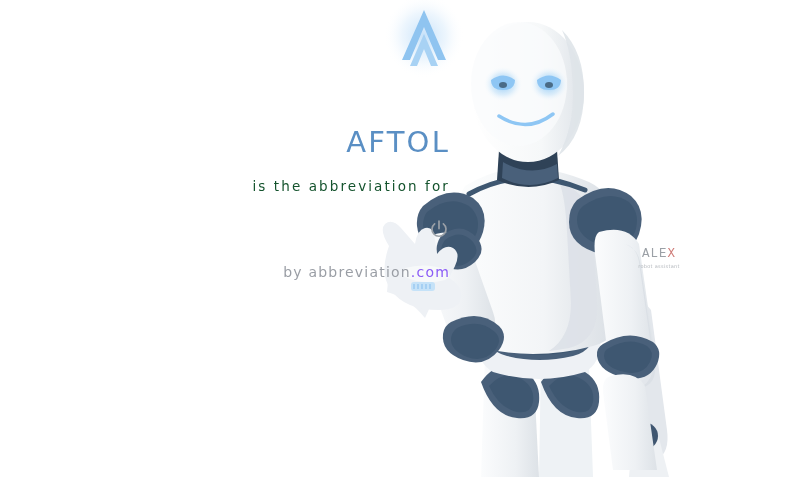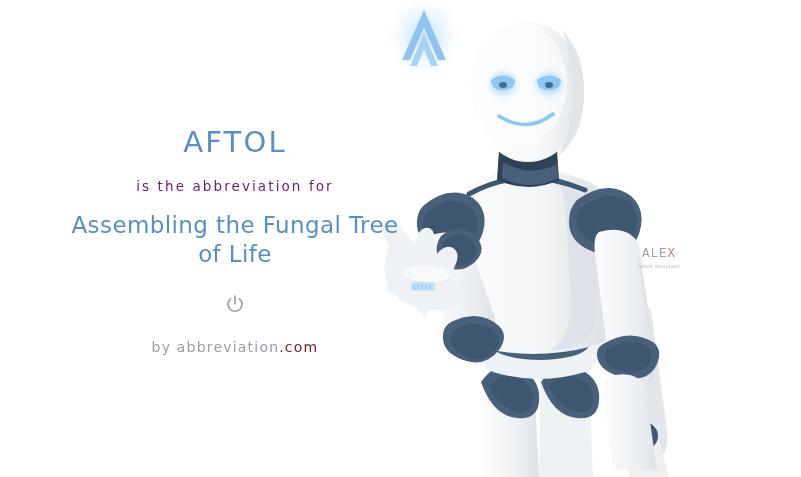--- a/index.html
+++ b/index.html
@@ -20,21 +20,21 @@
 
   
   .text-col {
     position: absolute;
     left: 0;
     top: 0;
     width: 450px;
     height: 477px;
     display: flex;
     flex-direction: column;
-    align-items: center;
+    align-items: flex-end;
     justify-content: flex-start;
     padding-top: 128px;
     box-sizing: border-box;
     z-index: 5;
     padding-left: 20px;
   }
 
   .acronym {
     font-family: "DejaVu Sans", sans-serif;
     font-size: 29px;
@@ -44,21 +44,21 @@
     line-height: 1;
     text-align: center;
     white-space: nowrap;
   }
 
   .abbrev-line {
     margin-top: 21px;
     font-family: "DejaVu Sans", sans-serif;
     font-size: 13.5px;
     font-weight: 400;
-    color: #701a75;
+    color: #14532d;
     letter-spacing: 2.1px;
     text-align: center;
     white-space: nowrap;
   }
 
   .expansion {
     margin-top: 17px;
     font-family: "DejaVu Sans", sans-serif;
     font-size: 23px;
     font-weight: 400;
@@ -81,21 +81,21 @@
   .byline {
     margin-top: 24px;
     font-family: "DejaVu Sans", sans-serif;
     font-size: 14px;
     font-weight: 400;
     color: #9a9ea5;
     letter-spacing: 1.2px;
     white-space: nowrap;
   }
   .byline .tld {
-    color: #7f1d1d;
+    color: #8b5cf6;
   }
 
   
   .robot-art {
     position: absolute;
     right: 0;
     top: 0;
     width: 420px;
     height: 477px;
     z-index: 2;
@@ -280,21 +280,20 @@
     <div class="brand"><span>ALE</span><span class="accent">X</span></div>
     <div class="tagline">robot assistant</div>
   </div>
 
   <div class="text-col">
 
     <div class="acronym">AFTOL</div>
 
     <div class="abbrev-line">is  the  abbreviation  for</div>
 
-    <div class="expansion">Assembling the Fungal Tree of Life</div>
 
     <div class="power-icon">
       <svg width="20" height="20" viewBox="0 0 20 20" xmlns="http://www.w3.org/2000/svg">
         <path d="M5.6 4.8 a7 7 0 1 0 8.8 0" stroke="#9aa0a7" stroke-width="1.7" fill="none" stroke-linecap="round"></path>
         <line x1="10" y1="2" x2="10" y2="9.6" stroke="#9aa0a7" stroke-width="1.7" stroke-linecap="round"></line>
       </svg>
     </div>
 
     <div class="byline"><span>by  abbreviation</span><span class="tld">.com</span></div>
   </div>

